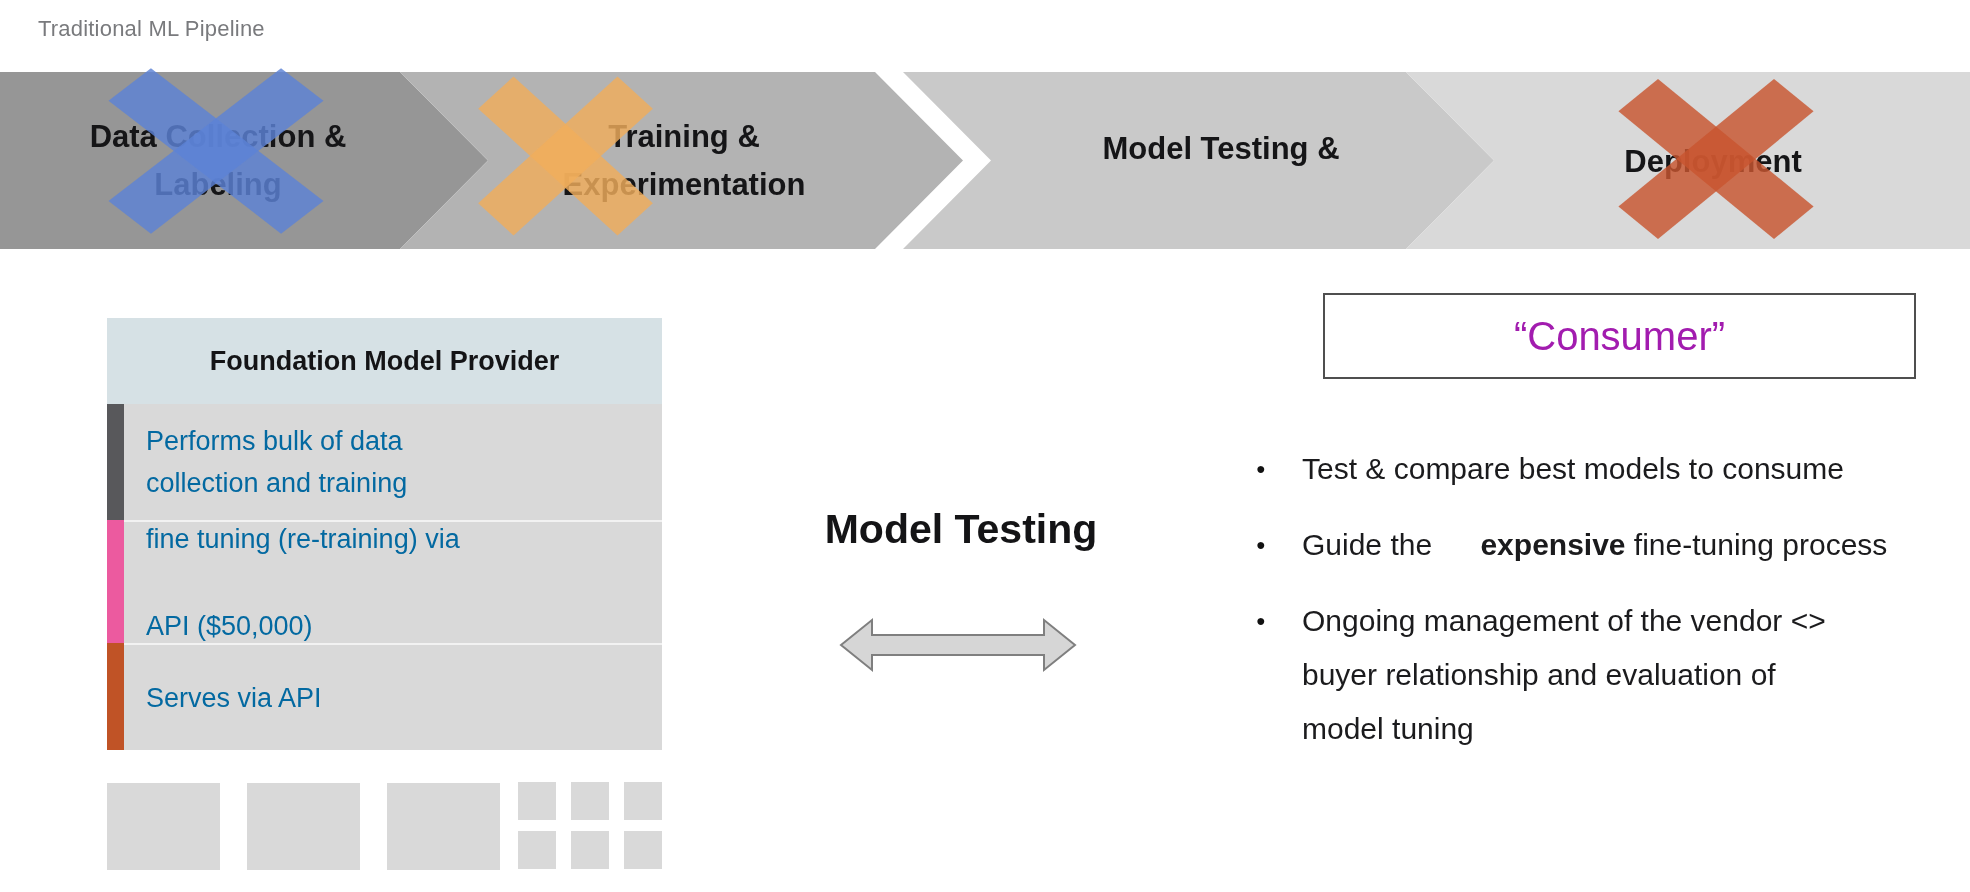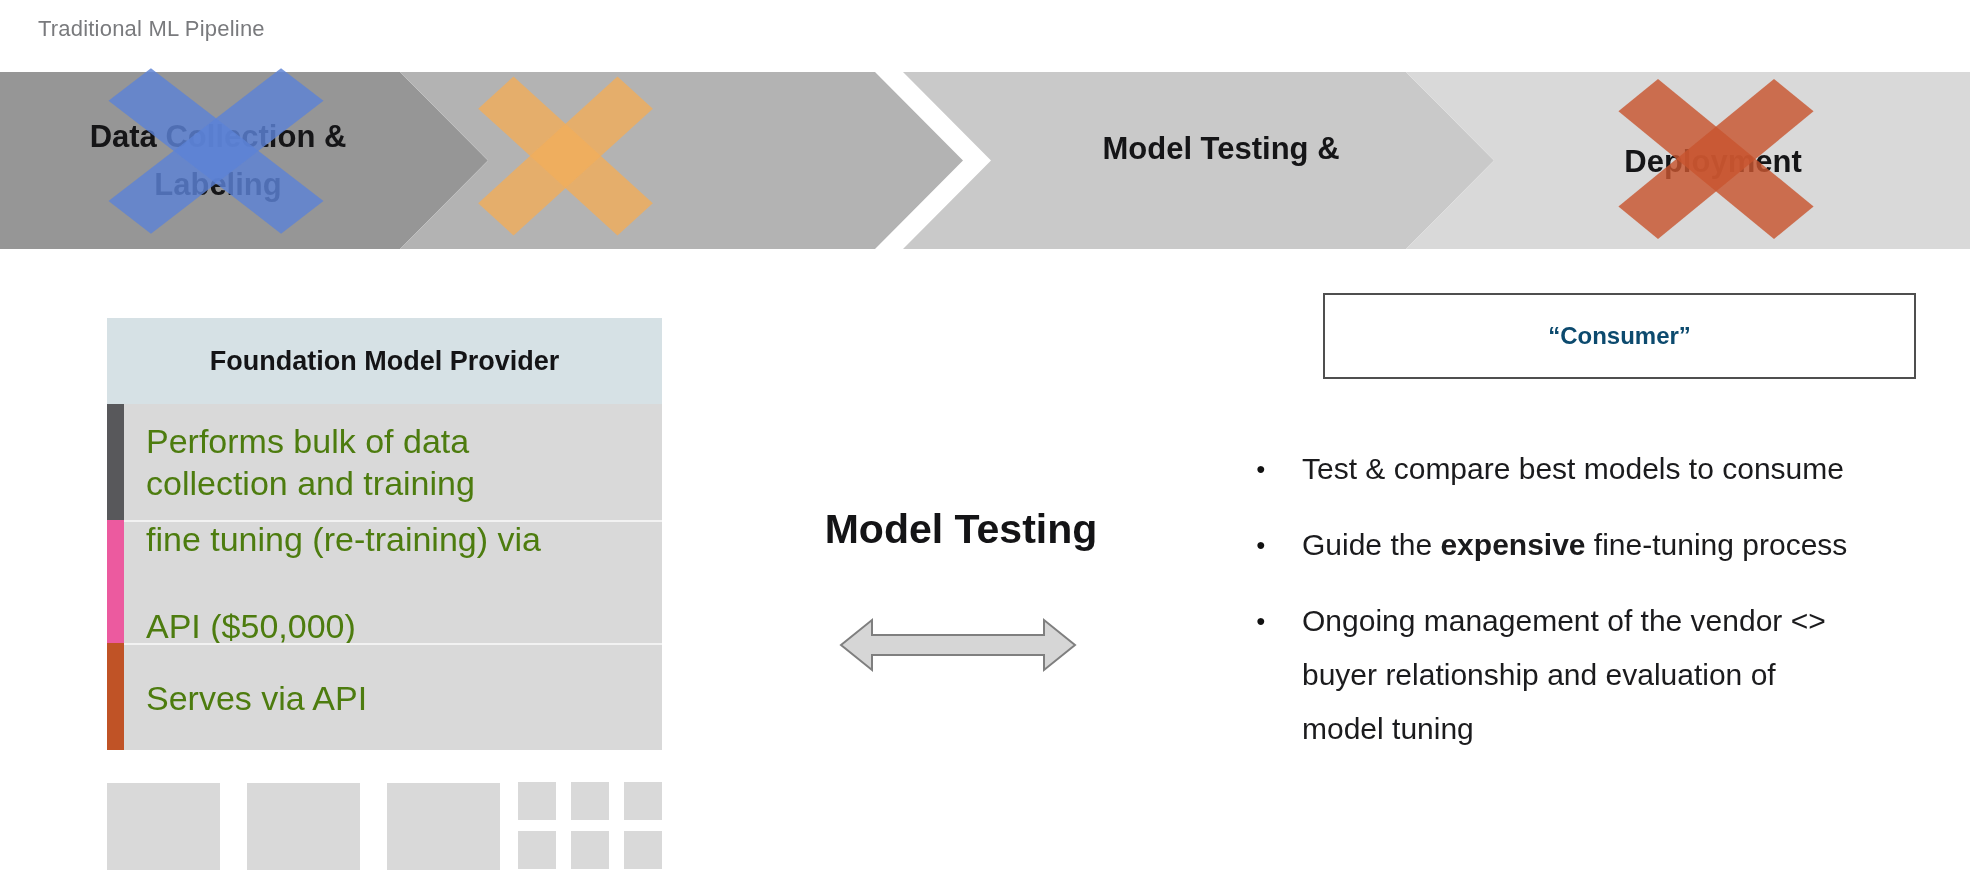--- a/index.html
+++ b/index.html
@@ -55,21 +55,21 @@
   .provider{left:107px;top:318px;width:555px;}
   .p-header{
     height:86px;background:#d6e1e5;display:flex;align-items:center;justify-content:center;
     font-weight:bold;font-size:27px;color:#141416;
   }
   .p-row{display:flex;}
   .p-row + .p-row .p-body{border-top:2px solid rgba(255,255,255,.65);gap:45px;}
   .p-bar{width:17px;flex:0 0 17px;}
   .p-body{
     flex:1;background:#d9d9d9;display:flex;flex-direction:column;justify-content:center;
-    padding-left:22px;font-size:34px;line-height:42px;color:#4d7c0f;
+    padding-left:22px;font-size:27px;line-height:42px;color:#0369a1;
   }
   .p-row-1{height:116px;}
   .p-row-2{height:123px;}
   .p-row-3{height:107px;}
 
   
   .sq{position:absolute;background:#d9d9d9;}
   .sq-big{width:113px;height:87px;top:783px;}
   .sq-small{width:38px;height:38px;}
 
@@ -77,44 +77,48 @@
   .mid-label{
     left:761px;top:507px;width:400px;text-align:center;
     font-weight:bold;font-size:41px;line-height:44px;color:#141416;
   }
   .double-arrow{left:838px;top:617px;}
 
   
   .consumer-box{
     left:1323px;top:293px;width:589px;height:82px;background:#ffffff;
     border:2px solid #4f4f4f;display:flex;align-items:center;justify-content:center;
-    font-weight:bold;font-size:24px;color:#0c4a6e;
+    font-weight:normal;font-size:40px;color:#a21caf;
   }
   .bullet{left:1256px;width:700px;display:flex;font-size:30px;line-height:54px;color:#1b1b1d;}
   .bullet-1{top:442px;}
   .bullet-2{top:518px;}
   .bullet-3{top:594px;}
   .dot{flex:0 0 46px;font-size:16px;line-height:54px;color:#111;}
-  .bullet b{font-weight:bold;}
+  .bullet b{font-weight:bold;margin-left:40px;}
 </style>
 </head>
 <body>
 
 <div class="abs page-title">Traditional ML Pipeline</div>
 
 <div class="abs band">
 
   <div class="chev chev1" style="background: rgb(150, 150, 150);"></div>
   <div class="chev chev2" style="background: rgb(179, 179, 179);"></div>
   <div class="chev chev3" style="background: rgb(201, 201, 201);"></div>
   <div class="chev chev4" style="background: rgb(217, 217, 217);"></div>
 
   <div class="stage-label stage-label-1">
     <div>Data Collection &amp;</div>
     <div>Labeling</div>
+  </div>
+  <div class="stage-label stage-label-2">
+    <div>Training &amp;</div>
+    <div>Experimentation</div>
   </div>
   <div class="stage-label stage-label-3">
     <div>Model Testing &amp;</div>
   </div>
   <div class="stage-label stage-label-4">
     <div>Deployment</div>
   </div>
 
   <div class="xmark xmark-blue">
     <div class="bar bar-a" style="background: rgba(93, 130, 213, 0.82);"></div>

